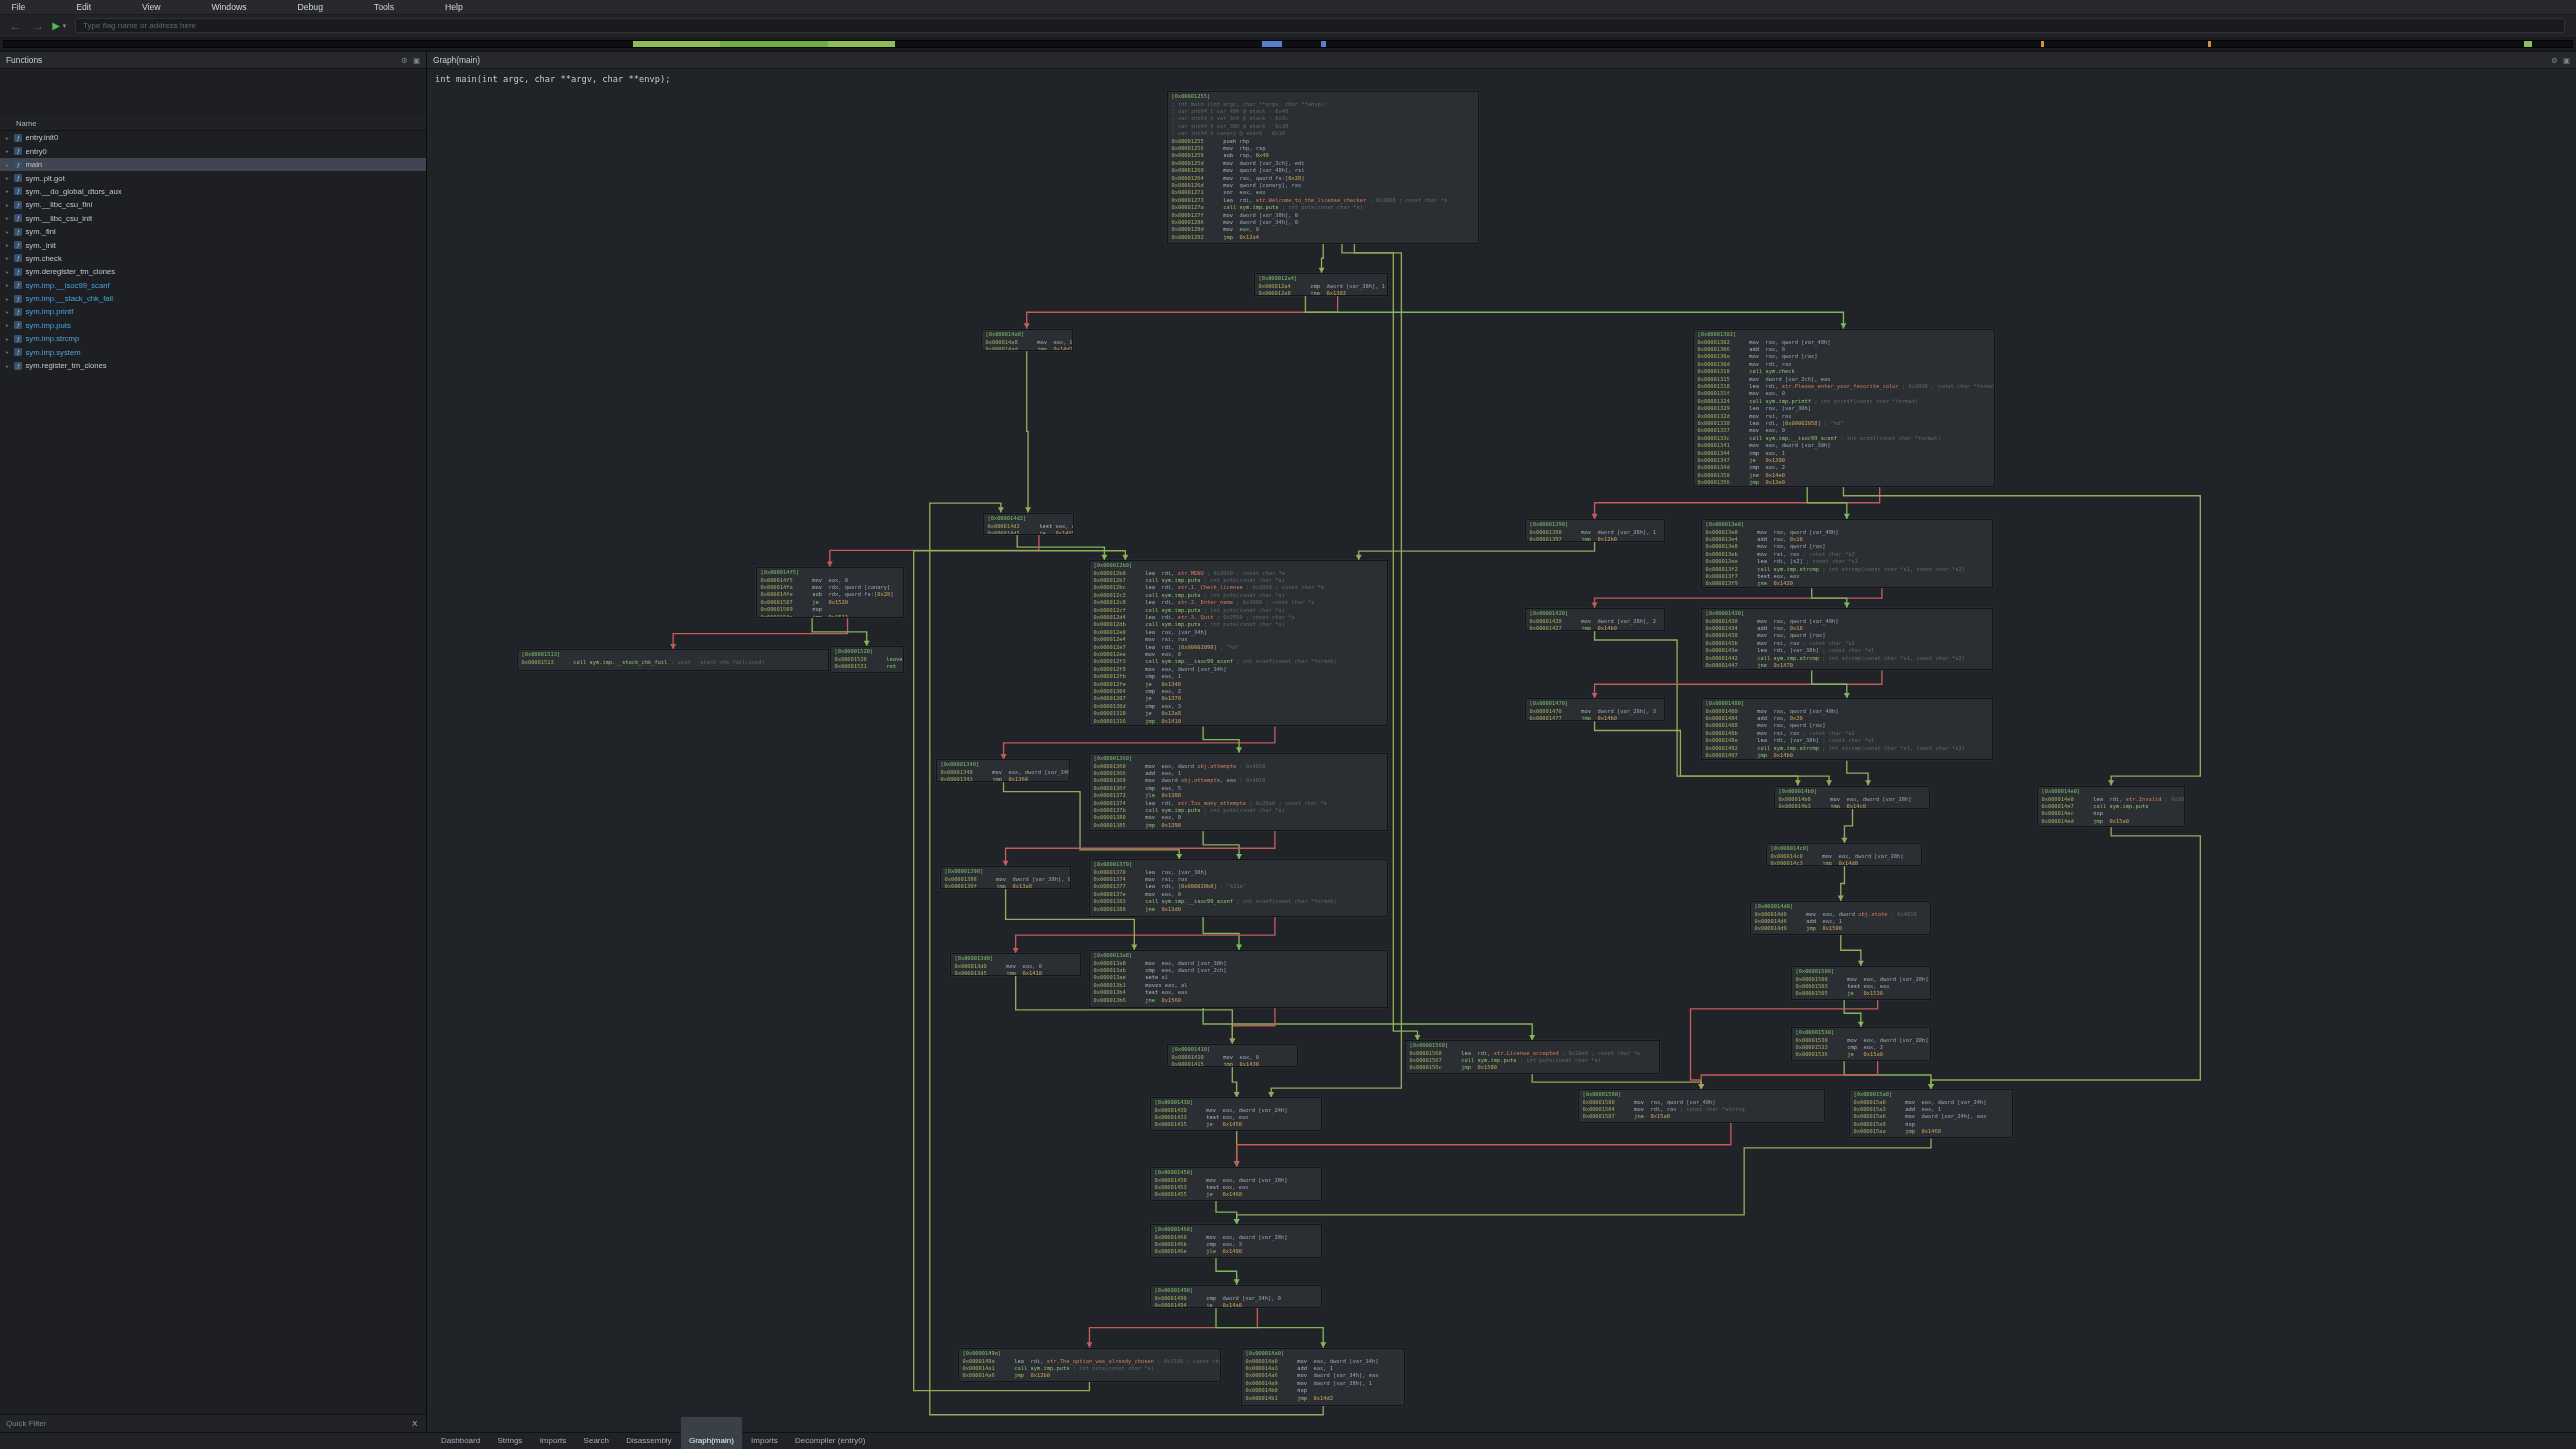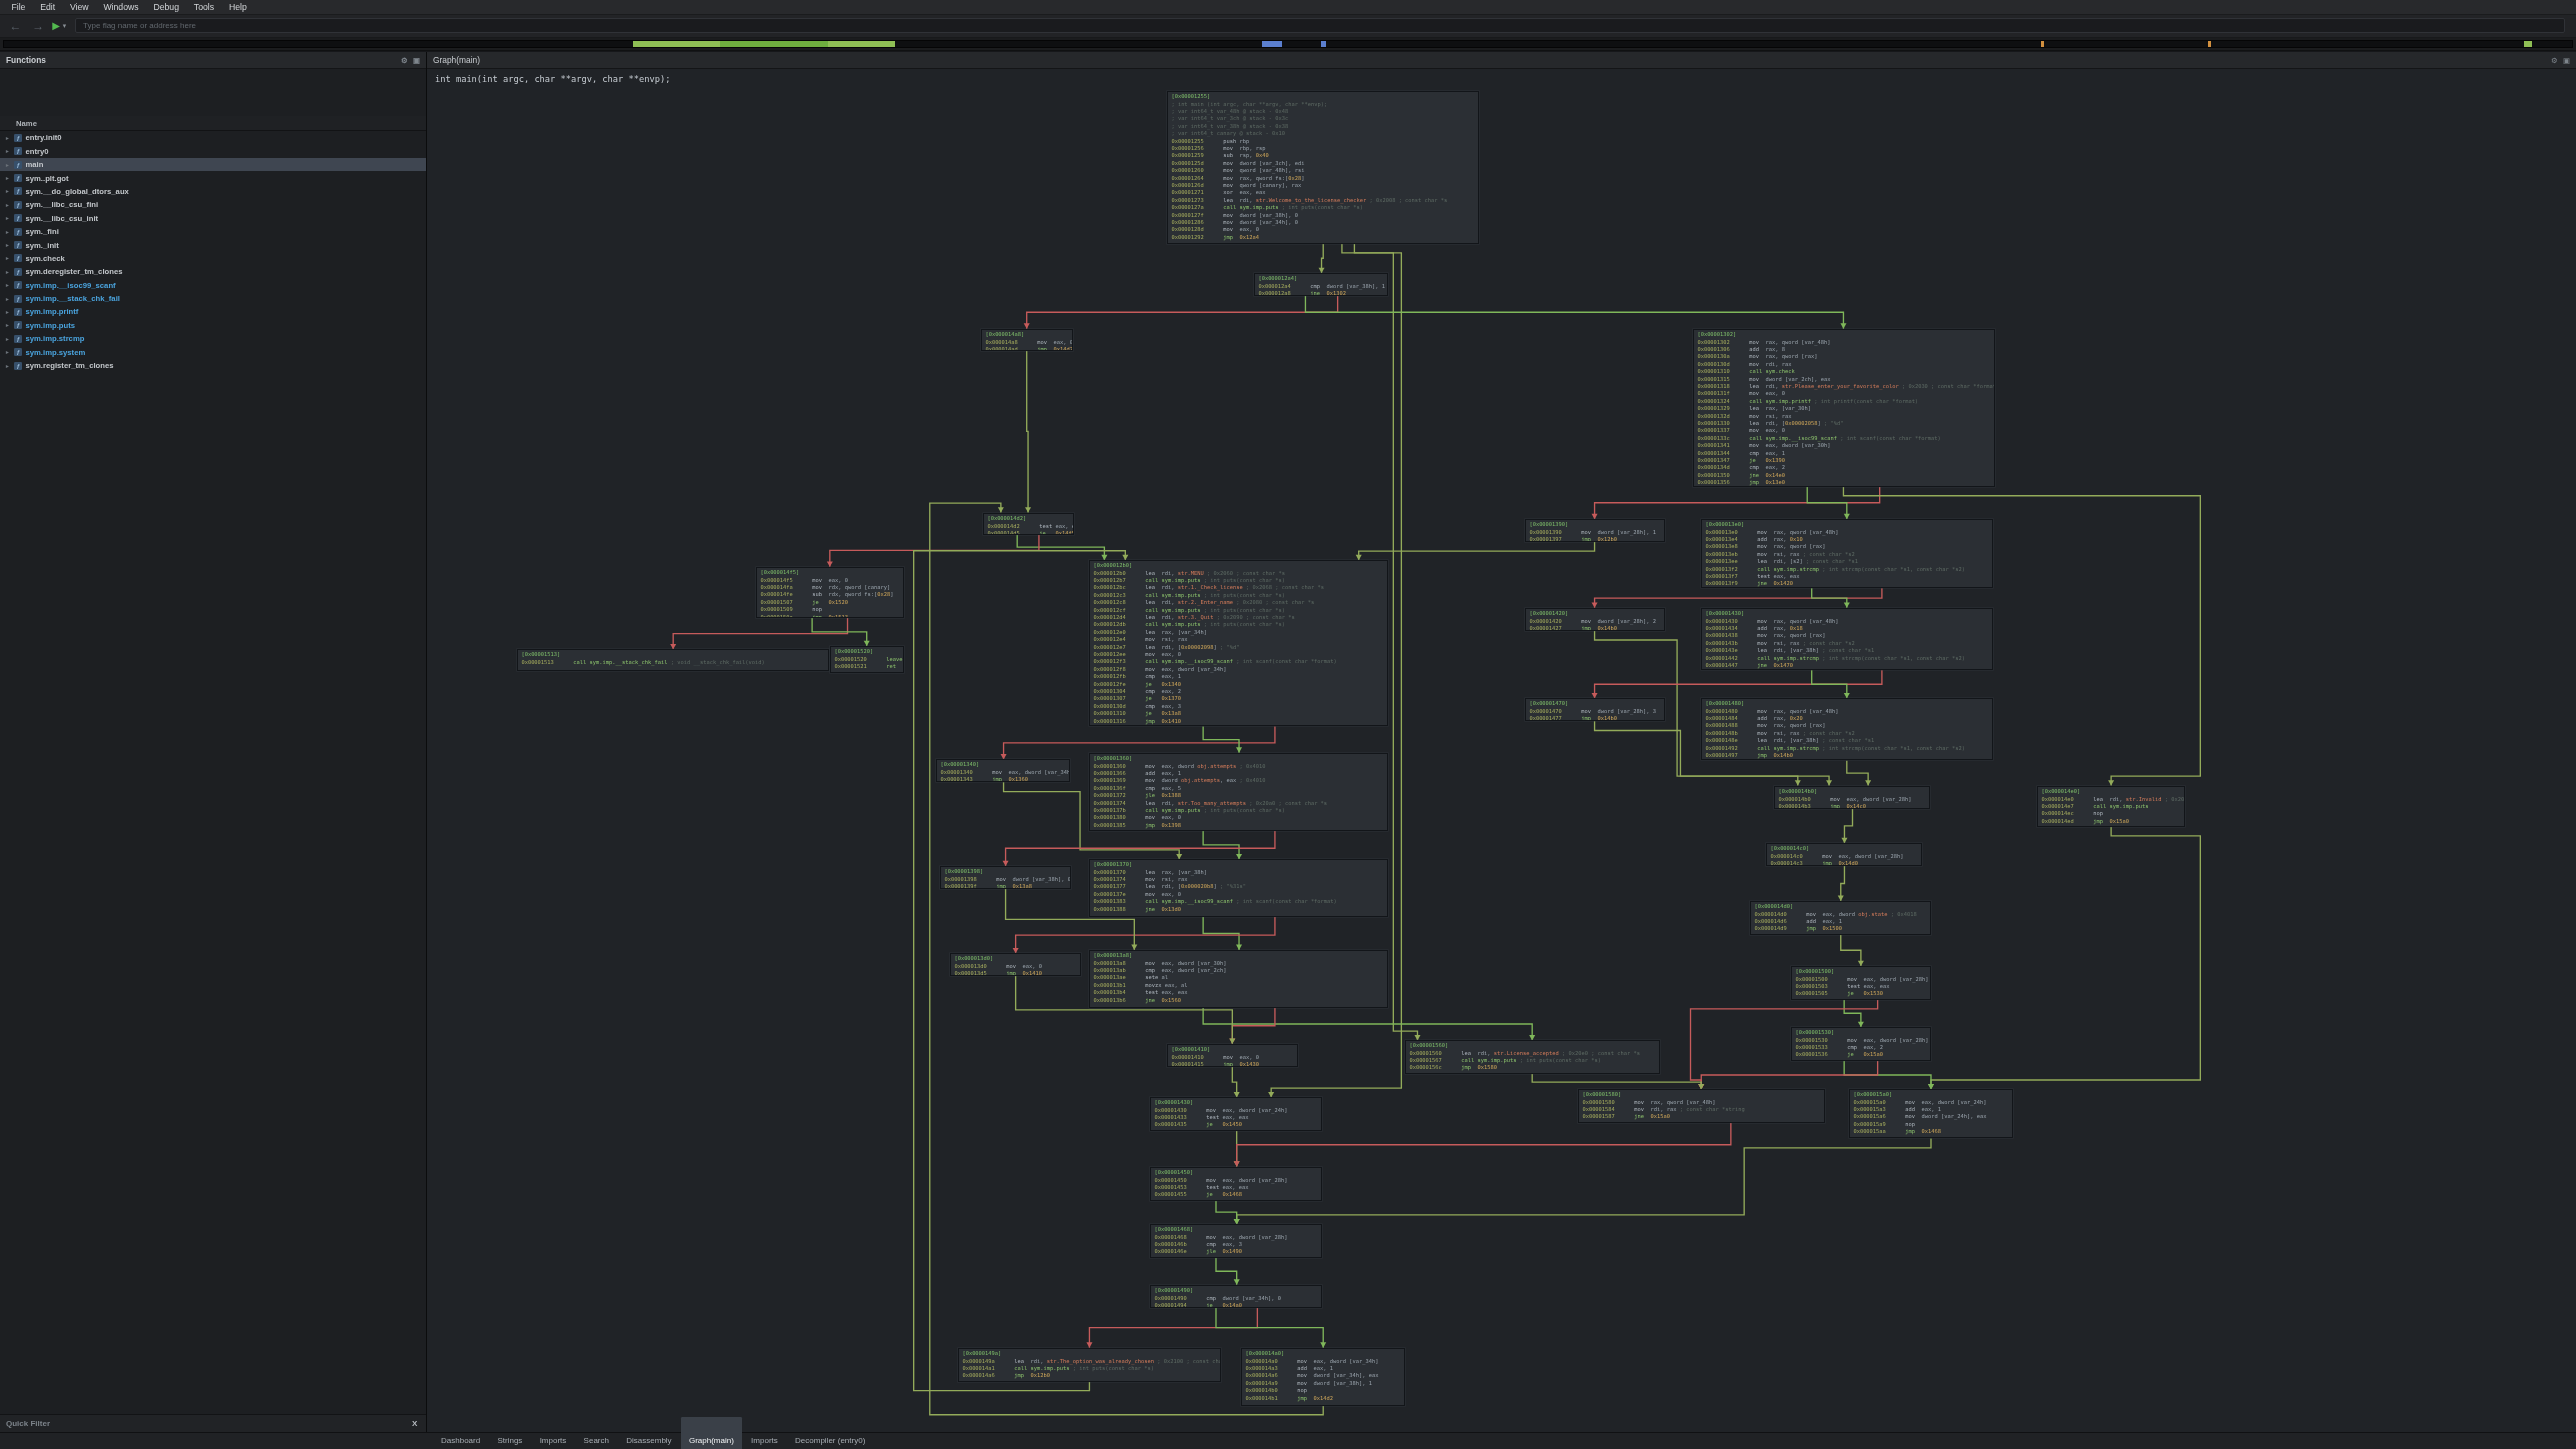--- a/index.html
+++ b/index.html
@@ -1,41 +1,41 @@
 <!DOCTYPE html>
 <html style="font-size:10.7px"><head>
 <meta charset="utf-8">
 <style>
   * { box-sizing: border-box; margin: 0; padding: 0; }
   html,body { width:2576px; height:1449px; overflow:hidden; background:#16171a;
     font-family:"Liberation Sans", sans-serif; position:relative; }
 
   
   #menubar { height:14.8px; background:#28292c; border-bottom:0.7px solid #1a1b1d;
-    display:flex; align-items:center; padding:4px 4px; }
+    display:flex; align-items:center; padding:4px 4px;gap:36px; }
   .menu-item { color:#d2d5d8; font-size:8.7px; padding:1.3px 7.4px; cursor:default; }
 
   #toolbar { height:23px; background:#222326; border-bottom:0.7px solid #18191b;
     display:flex; align-items:center; gap:5.4px; padding:0 6.7px; }
   .nav-btn { color:#5c636b; font-size:12px; width:17.4px; text-align:center; }
   #play-btn { color:#53b94f; font-size:10px; }
   #play-caret { color:#8a9096; font-size:6.7px; margin-left:-2.7px; }
   #addr-input { flex:1; height:14.8px; background:#1a1b1e; border:0.7px solid #303237;
     border-radius:2px; color:#c8ccd0; font-size:8px; padding:0 6.7px; margin:8px 4px; outline:none; }
   #addr-input::placeholder { color:#62686e; }
 
   #seekbar { height:13.4px; background:#1b1c1e; border-bottom:0.7px solid #101112; padding:2px 2.7px; }
   #seek-track { position:relative; height:8px; background:#0e0f11; border:0.7px solid #050506; }
   .seg { position:absolute; top:0; bottom:0; }
 
   
   #content { position:absolute; top:52px; bottom:17.4px; left:0; right:0; display:flex; }
 
   #left-panel { width:427px; background:#1d1f22; border-right:0.7px solid #0b0c0d;
-    display:flex; flex-direction:column; position:relative;font-weight:bold; }
+    display:flex; flex-direction:column; position:relative; }
   .panel-header { height:17.4px; background:#26282b; border-bottom:0.7px solid #141517;
     display:flex; align-items:center; padding:0 6px; color:#c9cdd1; font-size:8.4px; flex:none; }
   .panel-icons { margin-left:auto; display:flex; gap:5.4px; color:#7e858c; font-size:7.4px; }
   #name-header { height:14.8px; background:#1f2124; border-bottom:0.7px solid #121315;
     color:#aeb3b8; font-size:7.7px; padding:2.7px 16px; flex:none;margin-top:47px; }
   #function-list { flex:1; overflow:hidden; }
   .fn-row { height:13.4px; display:flex; align-items:center; padding:0 4px; gap:3.4px;
     font-size:7.7px; color:#c3c7cb; }
   .fn-row.selected { background:#3f4651; }
   .fn-row .tw { color:#6a7178; font-size:5.4px; width:6.7px; text-align:center; }

